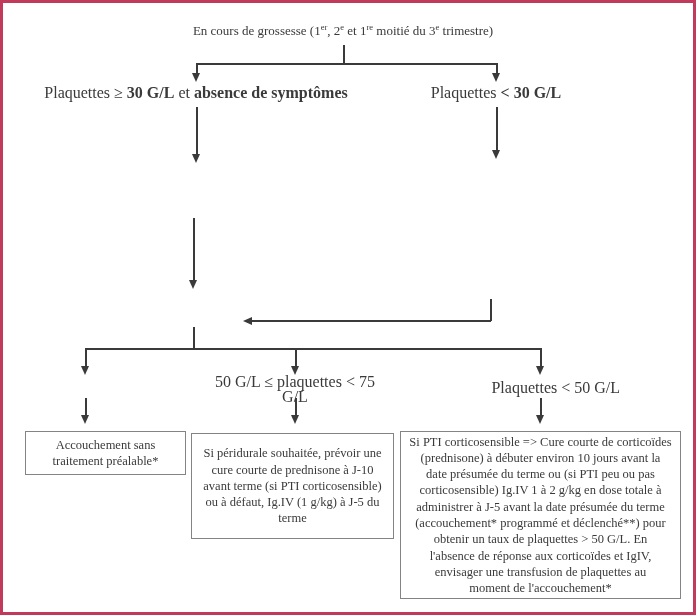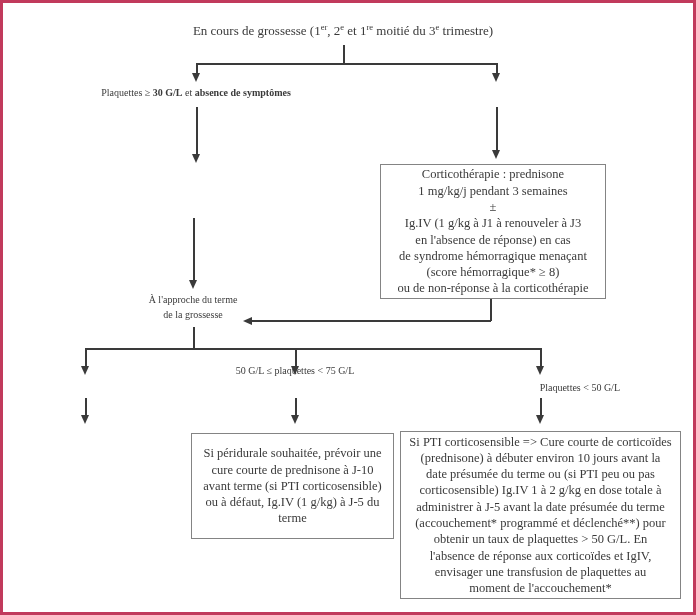--- a/index.html
+++ b/index.html
@@ -9,21 +9,21 @@
     --bg:#ffffff;
   }
   html,body{margin:0;padding:0;}
   body{font-family:"Liberation Sans","DejaVu Sans",sans-serif;background:#fff;}
   .canvas{
     position:relative;width:696px;height:615px;background:var(--bg);
     border:3px solid var(--frame);box-sizing:border-box;overflow:hidden;
     color:var(--ink);
     font-family:Liberation Serif, serif;
   }
-  .txt{position:absolute;text-align:center;font-size:10px;line-height:15px;color:var(--ink);}
+  .txt{position:absolute;text-align:center;font-size:16px;line-height:15px;color:var(--ink);}
   .node{
     position:absolute;box-sizing:border-box;border:1.5px solid var(--boxline);
     background:var(--bg);display:flex;align-items:center;justify-content:center;
     text-align:center;font-size:12.5px;line-height:16.3px;color:var(--ink);
     white-space:pre-line;padding:2px 4px;
   }
   .vline,.hline{position:absolute;background:var(--ink);}
   .vline{width:1.5px;}
   .hline{height:1.5px;}
   .ah-down{position:absolute;width:0;height:0;
@@ -43,64 +43,57 @@
   <div class="txt" style="left:150px;top:20px;width:380px;font-size:13px;"><span>En cours de grossesse (1</span><sup>er</sup><span>, 2</span><sup>e</sup><span> et 1</span><sup>re</sup><span> moitié du 3</span><sup>e</sup><span> trimestre)</span></div>
 
   <div class="vline" style="left:340px;top:42px;height:18px;"></div>
   <div class="hline" style="left:193px;top:60px;width:301px;"></div>
   <div class="vline" style="left:193px;top:60px;height:11px;"></div>
   <div class="ah-down" style="left:189px;top:70px;"></div>
   <div class="vline" style="left:493px;top:60px;height:11px;"></div>
   <div class="ah-down" style="left:489px;top:70px;"></div>
 
   <div class="txt" style="left:23px;top:82px;width:340px;"><span>Plaquettes ≥ </span><b>30 G/L</b><span> et </span><b>absence de symptômes</b></div>
+  <div class="txt" style="left:413px;top:82px;width:160px;"><span>Plaquettes </span><b>&lt; 30 G/L</b></div>
 
   <div class="vline" style="left:193px;top:104px;height:48px;"></div>
   <div class="ah-down" style="left:189px;top:151px;"></div>
   <div class="vline" style="left:493px;top:104px;height:44px;"></div>
   <div class="ah-down" style="left:489px;top:147px;"></div>
 
-  <div class="node" style="left:377px;top:161px;width:226px;height:135px;">Corticothérapie : prednisone
-1 mg/kg/j pendant 3 semaines
-±
-Ig.IV (1 g/kg à J1 à renouveler à J3
-en l'absence de réponse) en cas
-de syndrome hémorragique menaçant
-(score hémorragique* ≥ 8)
-ou de non-réponse à la corticothérapie</div>
 
   <div class="vline" style="left:190px;top:215px;height:63px;"></div>
   <div class="ah-down" style="left:186px;top:277px;"></div>
 
-  <div class="txt" style="left:110px;top:289px;width:160px;white-space:pre-line;">À l'approche du terme
-de la grossesse</div>
 
   <div class="vline" style="left:487px;top:296px;height:22px;"></div>
   <div class="hline" style="left:248px;top:317px;width:240px;"></div>
   <div class="ah-left" style="left:240px;top:313.5px;"></div>
 
   <div class="vline" style="left:190px;top:324px;height:21px;"></div>
   <div class="hline" style="left:82px;top:345px;width:456px;"></div>
   <div class="vline" style="left:82px;top:345px;height:19px;"></div>
   <div class="ah-down" style="left:78px;top:363px;"></div>
   <div class="vline" style="left:292px;top:345px;height:19px;"></div>
   <div class="ah-down" style="left:288px;top:363px;"></div>
   <div class="vline" style="left:537px;top:345px;height:19px;"></div>
   <div class="ah-down" style="left:533px;top:363px;"></div>
 
-  <div class="txt" style="left:200px;top:360px;width:184px;">50 G/L ≤ plaquettes &lt; 75 G/L</div>
+  <div class="txt" style="left:200px;top:371px;width:184px;">50 G/L ≤ plaquettes &lt; 75 G/L</div>
   <div class="txt" style="left:457px;top:377px;width:160px;text-align:right;">Plaquettes &lt; 50 G/L</div>
 
   <div class="vline" style="left:82px;top:395px;height:18px;"></div>
   <div class="ah-down" style="left:78px;top:412px;"></div>
   <div class="vline" style="left:292px;top:395px;height:18px;"></div>
   <div class="ah-down" style="left:288px;top:412px;"></div>
   <div class="vline" style="left:537px;top:395px;height:18px;"></div>
   <div class="ah-down" style="left:533px;top:412px;"></div>
 
+  <div class="node" style="left:22px;top:428px;width:161px;height:44px;">Accouchement sans
+traitement préalable*</div>
   <div class="node" style="left:188px;top:430px;width:203px;height:106px;">Si péridurale souhaitée, prévoir une
 cure courte de prednisone à J-10
 avant terme (si PTI corticosensible)
 ou à défaut, Ig.IV (1 g/kg) à J-5 du
 terme</div>
   <div class="node" style="left:397px;top:428px;width:281px;height:168px;">Si PTI corticosensible =&gt; Cure courte de corticoïdes
 (prednisone) à débuter environ 10 jours avant la
 date présumée du terme ou (si PTI peu ou pas
 corticosensible) Ig.IV 1 à 2 g/kg en dose totale à
 administrer à J-5 avant la date présumée du terme

